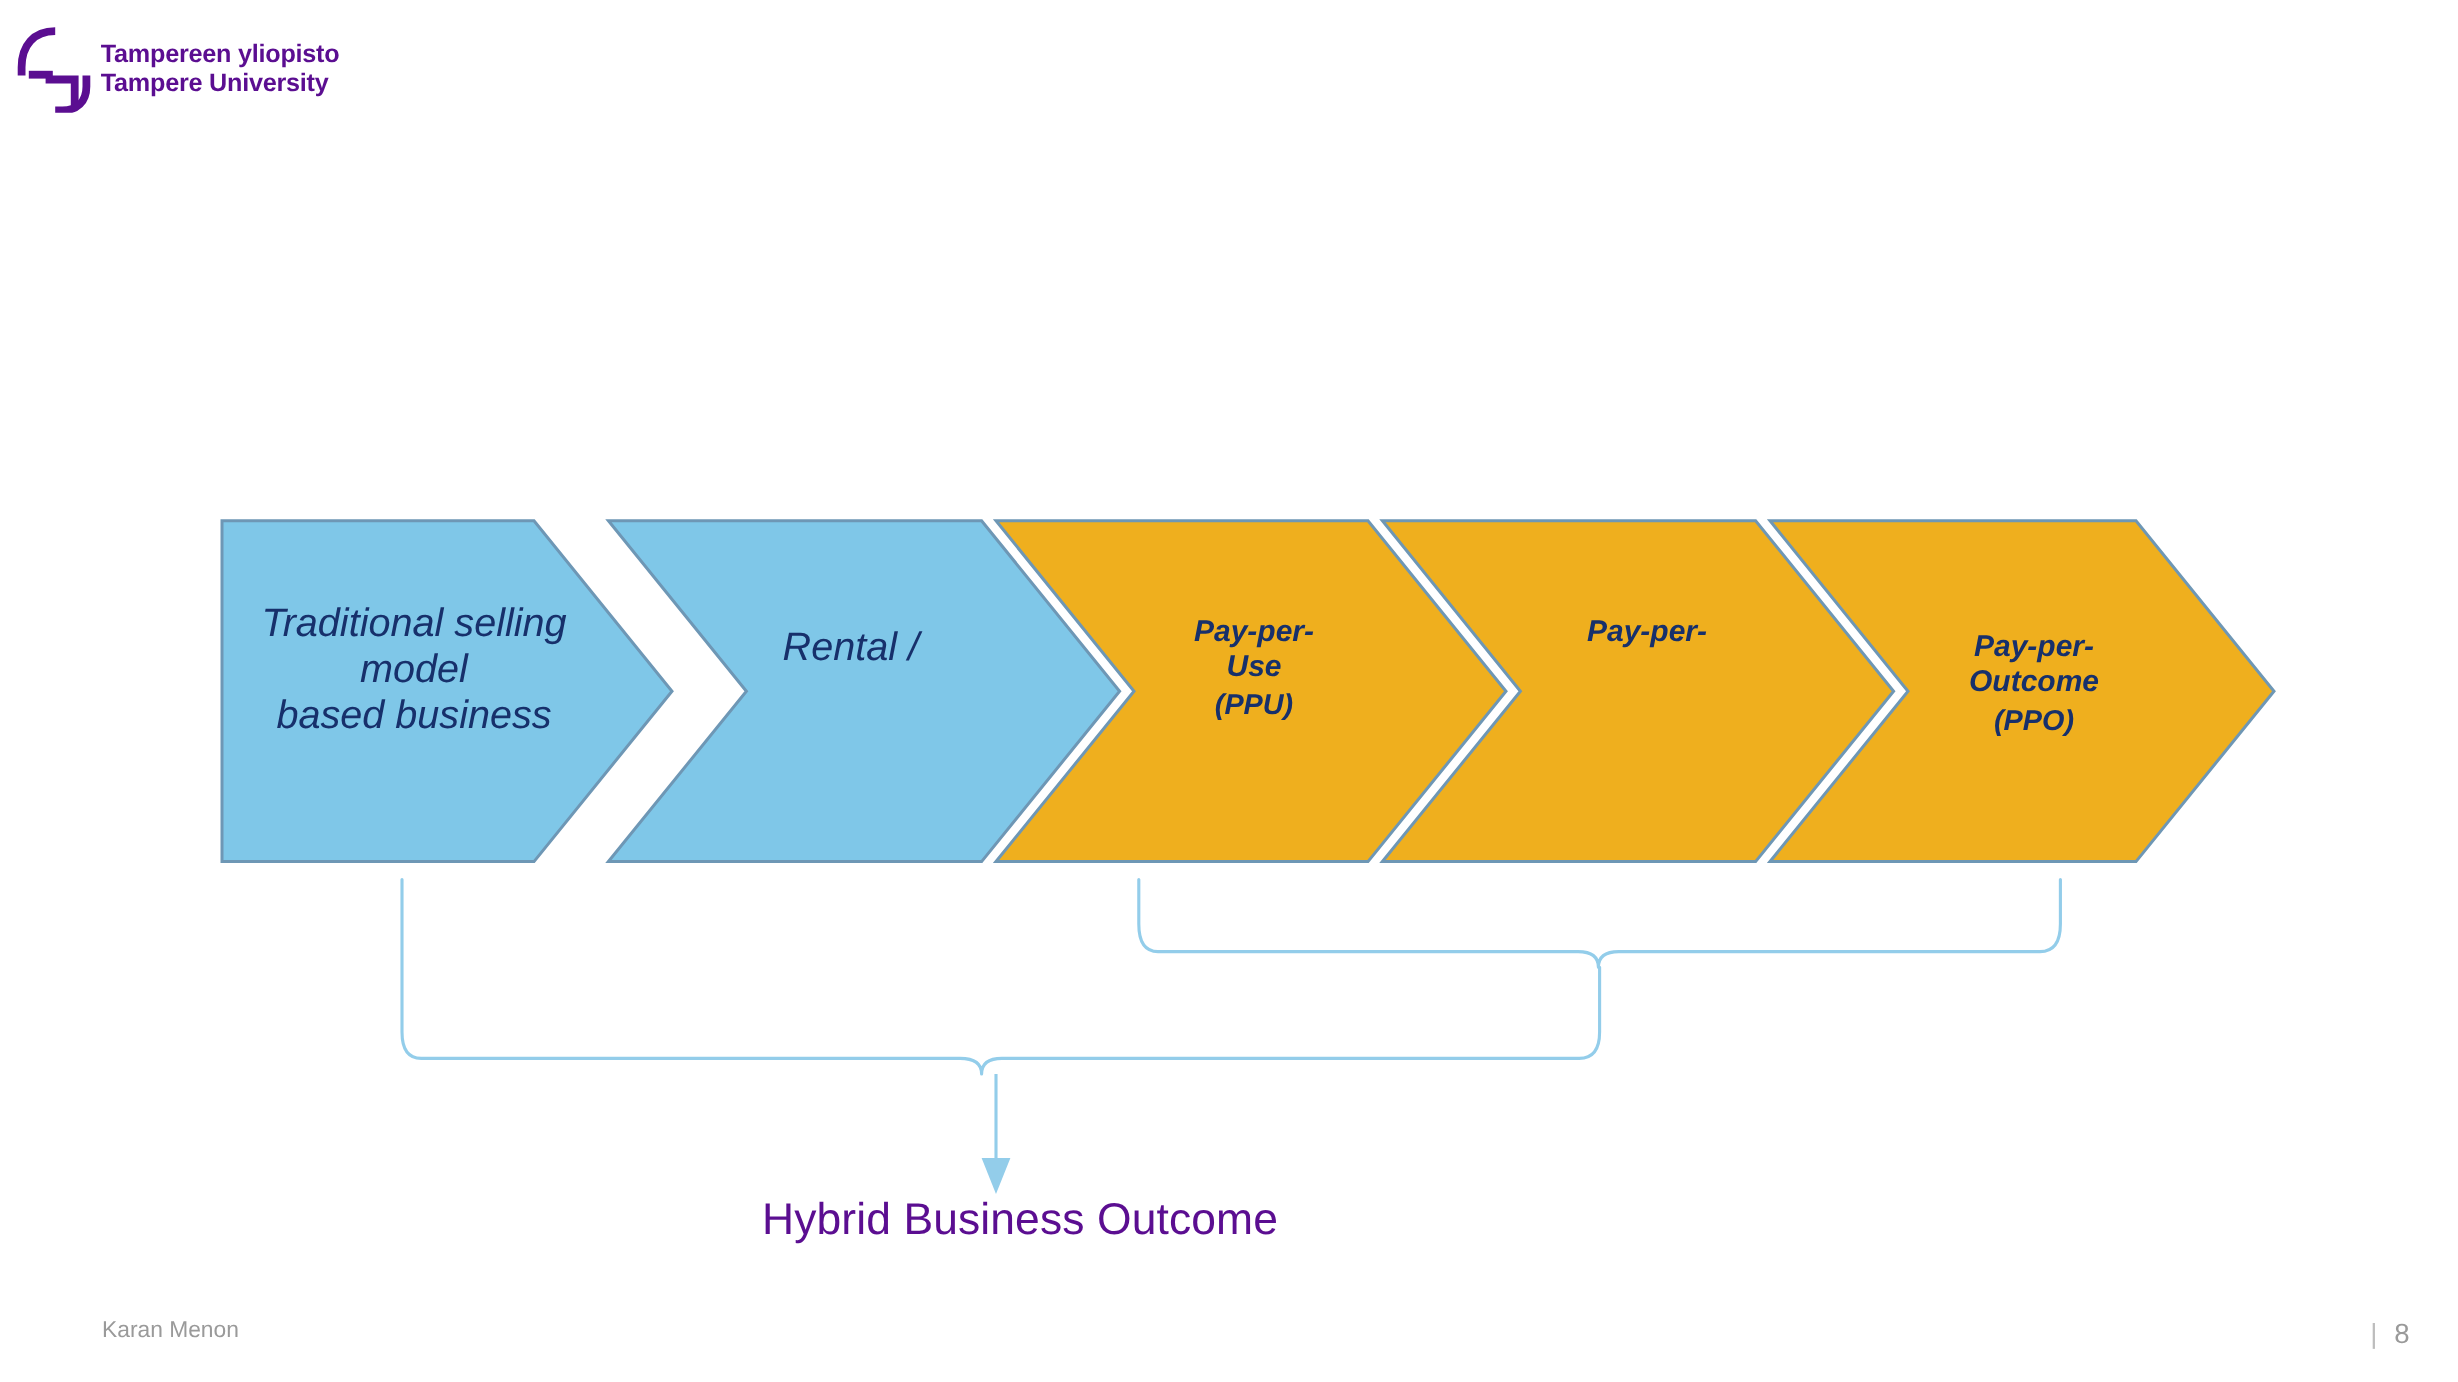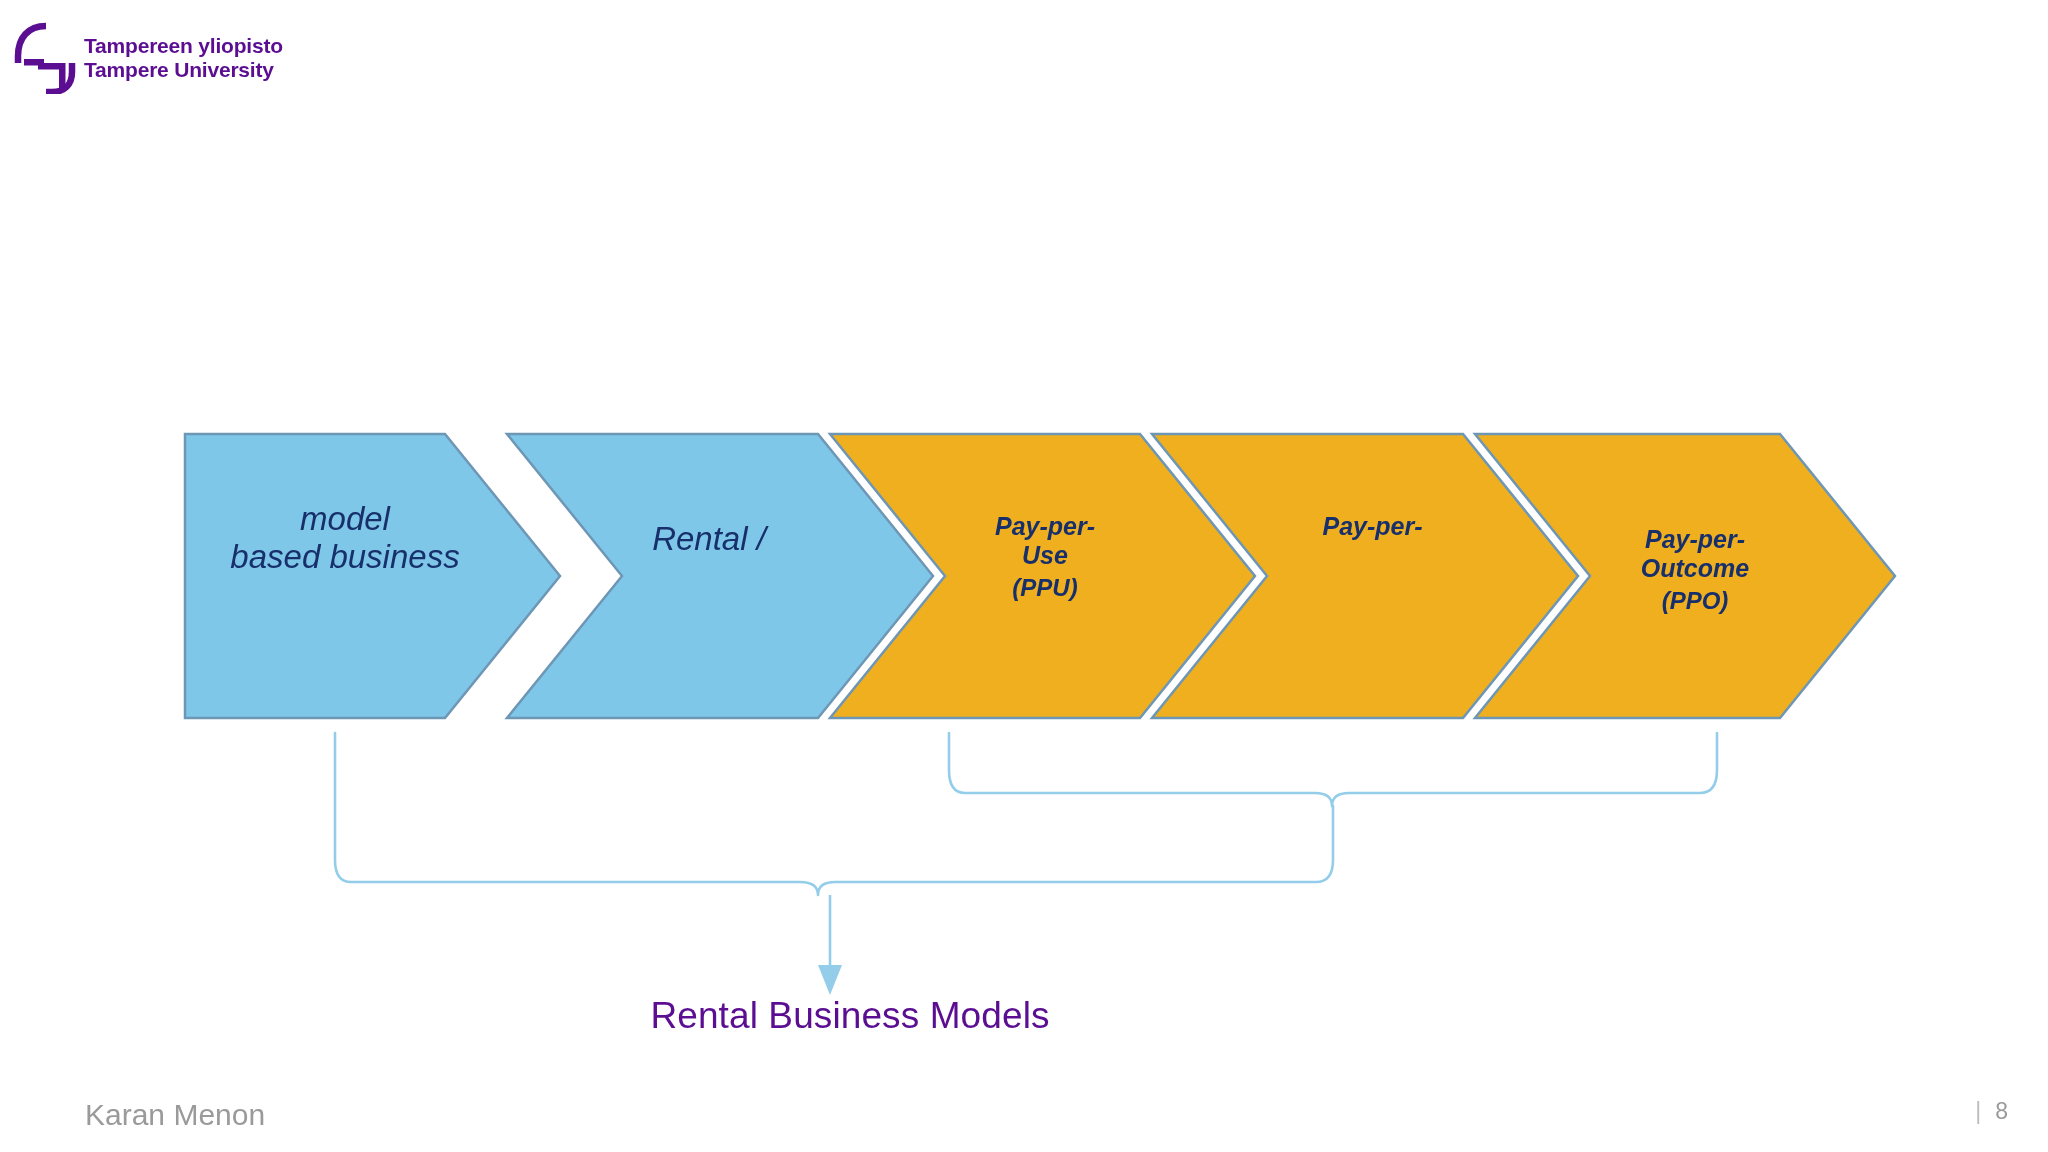--- a/index.html
+++ b/index.html
@@ -120,21 +120,21 @@
     letter-spacing: 0.1px;
   }
 
   
   #footer-left {
     position: absolute;
     left: 85px;
     top: 1098px;
     color: #9a9a9a;
     font-family: "Liberation Sans", sans-serif;
-    font-size: 30px;
+    font-size: 19px;
   }
   #footer-right {
     position: absolute;
     right: 82px;
     top: 1098px;
     color: #9a9a9a;
     font-family: "Liberation Sans", sans-serif;
     font-size: 23px;
     display: flex;
     gap: 14px;
@@ -181,20 +181,21 @@
              Q 1332,793 1349,793 L 1700,793 Q 1717,793 1717,770 L 1717,733" fill="none" stroke="#93CDEA" stroke-width="2.6" stroke-linecap="round" stroke-linejoin="round"></path>
 
     <path d="M 335,733 L 335,860 Q 335,882 351,882 L 800,882 Q 818,882 818,895
              Q 818,882 835,882 L 1316,882 Q 1333,882 1333,860 L 1333,806" fill="none" stroke="#93CDEA" stroke-width="2.6" stroke-linecap="round" stroke-linejoin="round"></path>
 
     <line x1="830" y1="895" x2="830" y2="975" stroke="#93CDEA" stroke-width="2.6"></line>
     <polygon points="830,995 818,965 842,965" fill="#93CDEA"></polygon>
   </svg>
 
   <div class="chev-label blue-label" style="left:200px; top:500px; width:290px;">
+    <span class="main">Traditional selling</span>
     <span class="main">model</span>
     <span class="main">based business</span>
   </div>
 
   <div class="chev-label blue-label" style="left:579px; top:520px; width:260px;">
     <span class="main">Rental /</span>
   </div>
 
   <div class="chev-label orange-label" style="left:925px; top:512px; width:240px;">
     <span class="main">Pay-per-</span>
@@ -205,21 +206,21 @@
   <div class="chev-label orange-label" style="left:1245px; top:512px; width:255px;">
     <span class="main">Pay-per-</span>
   </div>
 
   <div class="chev-label orange-label" style="left:1565px; top:525px; width:260px;">
     <span class="main">Pay-per-</span>
     <span class="main">Outcome</span>
     <span class="abbr">(PPO)</span>
   </div>
 
-  <div id="hybrid-label">Rental Business Models</div>
+  <div id="hybrid-label">Hybrid Business Outcome</div>
 
   <div id="footer-left">Karan Menon</div>
   <div id="footer-right">
     <span class="sep">|</span>
     <span>8</span>
   </div>
 
 </div>
 
 </body></html>

